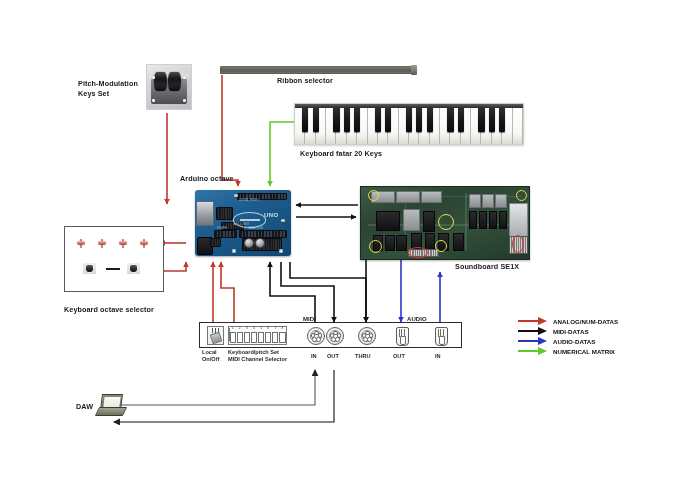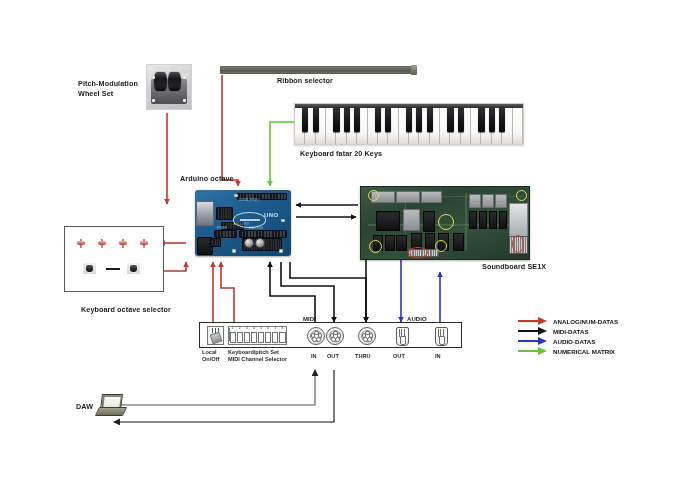--- a/index.html
+++ b/index.html
@@ -381,21 +381,21 @@
 
       <path stroke="#2a35c8" d="M401,260 L401,322" marker-end="url(#ar-blu)"></path>
       <path stroke="#2a35c8" d="M440,322 L440,272" marker-end="url(#ar-blu)"></path>
 
       <path stroke="#555" stroke-width="1.1" d="M118,405 L315,405 L315,370" marker-end="url(#ar-gry)"></path>
       <path stroke="#111" stroke-width="1.1" d="M334,370 L334,422 L114,422" marker-end="url(#ar-gry)"></path>
     </g>
   </svg>
 
   <div class="lbl" style="left:78px;top:79px;width:70px;">Pitch-Modulation
-Wheel Set</div>
+Keys Set</div>
   <div class="wheelset" style="left:146px;top:64px;width:44px;height:44px;">
     <div class="plate"></div>
     <div class="body"></div>
     <div class="wheel w1"></div>
     <div class="wheel w2"></div>
     <div class="screw" style="left:12%;top:26%;"></div>
     <div class="screw" style="left:82%;top:26%;"></div>
     <div class="screw" style="left:12%;top:78%;"></div>
     <div class="screw" style="left:82%;top:78%;"></div>
   </div>
@@ -505,32 +505,32 @@
     <div class="conn" style="left:28%;top:86%;width:17%;height:9%;"></div>
     <div class="conn" style="left:88%;top:68%;width:10%;height:22%;"></div>
     <div class="ring" style="left:46%;top:38%;width:14px;height:14px;"></div>
     <div class="ring" style="left:4%;top:4%;width:9px;height:9px;"></div>
     <div class="ring" style="left:92%;top:4%;width:9px;height:9px;"></div>
     <div class="ring" style="left:5%;top:74%;width:11px;height:11px;"></div>
     <div class="ring" style="left:44%;top:74%;width:10px;height:10px;"></div>
     <div class="ring red" style="left:28%;top:84%;width:18px;height:9px;"></div>
     <div class="ring red" style="left:90%;top:66%;width:10px;height:16px;"></div>
   </div>
-  <div class="lbl" style="left:455px;top:262px;margin-left:27px;">Soundboard SE1X</div>
+  <div class="lbl" style="left:455px;top:262px;">Soundboard SE1X</div>
 
   <div class="octbox" style="left:64px;top:226px;width:98px;height:64px;">
     <div class="led" style="left:12px;top:12px;"></div>
     <div class="led" style="left:33px;top:12px;"></div>
     <div class="led" style="left:54px;top:12px;"></div>
     <div class="led" style="left:75px;top:12px;"></div>
     <div class="pbtn" style="left:18px;top:36px;"></div>
     <div class="pdash" style="left:41px;top:41px;width:14px;"></div>
     <div class="pbtn" style="left:62px;top:36px;"></div>
   </div>
-  <div class="lbl" style="left:64px;top:305px;margin-left:17px;">Keyboard octave selector</div>
+  <div class="lbl" style="left:64px;top:305px;">Keyboard octave selector</div>
 
   <div class="lbl" style="left:303px;top:316px;font-size:6px;">MIDI</div>
   <div class="lbl" style="left:407px;top:316px;font-size:6px;">AUDIO</div>
 
   <div class="panel" style="left:199px;top:322px;width:261px;height:24px;">
 
     <div class="localsw" style="left:7px;top:3px;">
       <div class="prong" style="left:4px;"></div>
       <div class="prong" style="left:7px;"></div>
       <div class="prong" style="left:10px;"></div>

